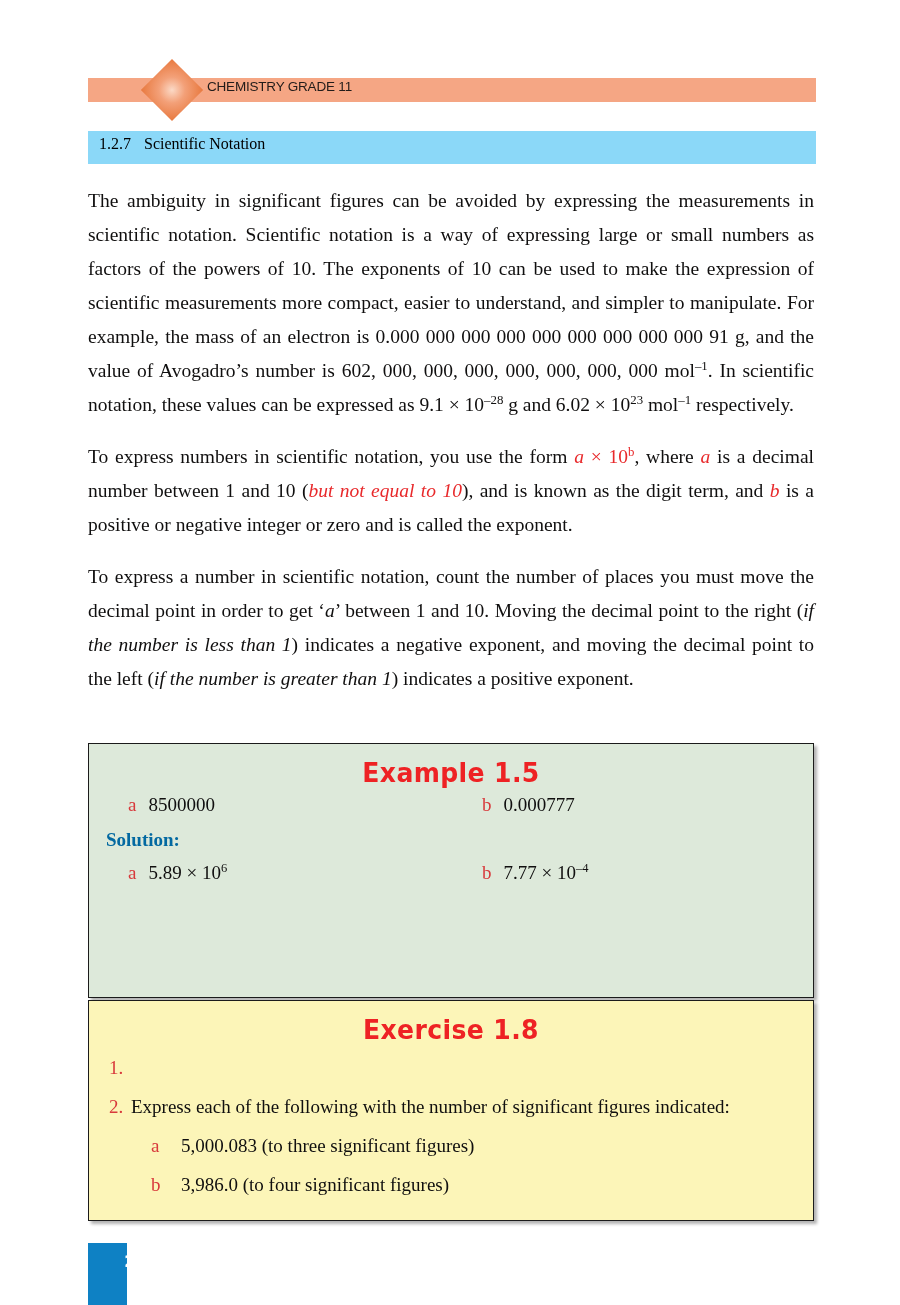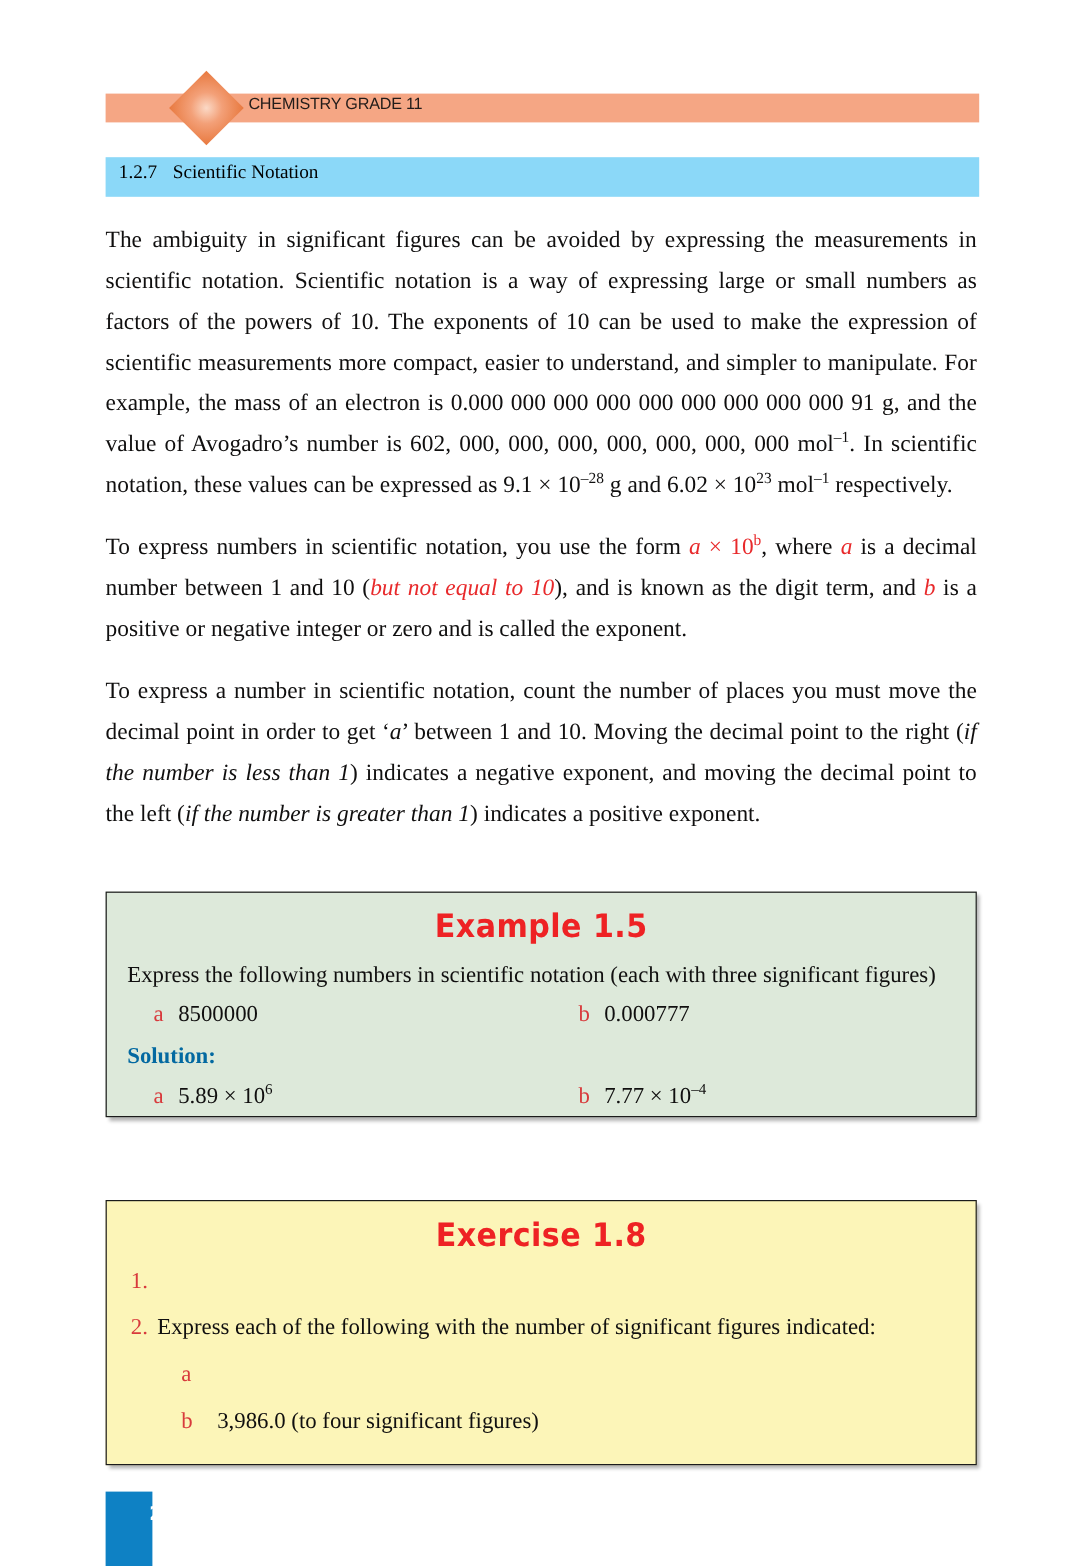--- a/index.html
+++ b/index.html
@@ -93,21 +93,21 @@
   .box {
     position: absolute;
     left: 88px;
     width: 726px;
     border: 1.6px solid #1b1b1b;
     box-sizing: border-box;
     box-shadow: 3px 3px 3px rgba(0,0,0,0.30);
   }
   .box-example {
     top: 743px;
-    height: 188px;
+    height: 255px;
     background: #DDE9DA;
   }
   .box-exercise {
     top: 1000px;
     height: 221px;
     background: #FCF5B8;
   }
   .box-title {
     text-align: center;
     font-family: "DejaVu Sans", "Liberation Sans", sans-serif;
@@ -208,21 +208,20 @@
     <p class="para"><span>The ambiguity in significant figures can be avoided by expressing the measurements in scientific notation. Scientific notation is a way of expressing large or small numbers as factors of the powers of 10. The exponents of 10 can be used to make the expression of scientific measurements more compact, easier to understand, and simpler to manipulate. For example, the mass of an electron is 0.000 000 000 000 000 000 000 000 000 91 g, and the value of Avogadro’s number is 602, 000, 000, 000, 000, 000, 000, 000 mol</span><sup>–1</sup><span>. In scientific notation, these values can be expressed as 9.1 × 10</span><sup>–28</sup><span> g and 6.02 × 10</span><sup>23</sup><span> mol</span><sup>–1</sup><span> respectively.</span></p>
 
     <p class="para"><span>To express numbers in scientific notation, you use the form </span><span class="red ital">a</span><span class="red"> × 10</span><sup class="red">b</sup><span>, where </span><span class="red ital">a</span><span> is a decimal number between 1 and 10 (</span><span class="red ital">but not equal to 10</span><span>), and is known as the digit term, and </span><span class="red ital">b</span><span> is a positive or negative integer or zero and is called the exponent.</span></p>
 
     <p class="para"><span>To express a number in scientific notation, count the number of places you must move the decimal point in order to get ‘</span><span class="ital">a</span><span>’ between 1 and 10. Moving the decimal point to the right (</span><span class="ital">if the number is less than 1</span><span>) indicates a negative exponent, and moving the decimal point to the left (</span><span class="ital">if the number is greater than 1</span><span>) indicates a positive exponent.</span></p>
   </div>
 
   <div class="box box-example">
     <div class="box-title">Example 1.5</div>
     <div class="box-body">
-      <div class="ex-lead">Express the following numbers in scientific notation (each with three significant figures)</div>
 
       <div class="ab-row">
         <div class="col col-a">
           <span class="marker">a</span>
           <span>8500000</span>
         </div>
         <div class="col col-b">
           <span class="marker">b</span>
           <span>0.000777</span>
         </div>
@@ -251,20 +250,21 @@
         <span class="num">1.</span>
       </div>
 
       <div class="ex-item">
         <span class="num">2.</span>
         <span>Express each of the following with the number of significant figures indicated:</span>
       </div>
 
       <div class="ex-sub">
         <span class="marker">a</span>
+        <span>5,000.083 (to three significant figures)</span>
       </div>
 
       <div class="ex-sub">
         <span class="marker">b</span>
         <span>3,986.0 (to four significant figures)</span>
       </div>
     </div>
   </div>
 
   <div class="page-tab">

